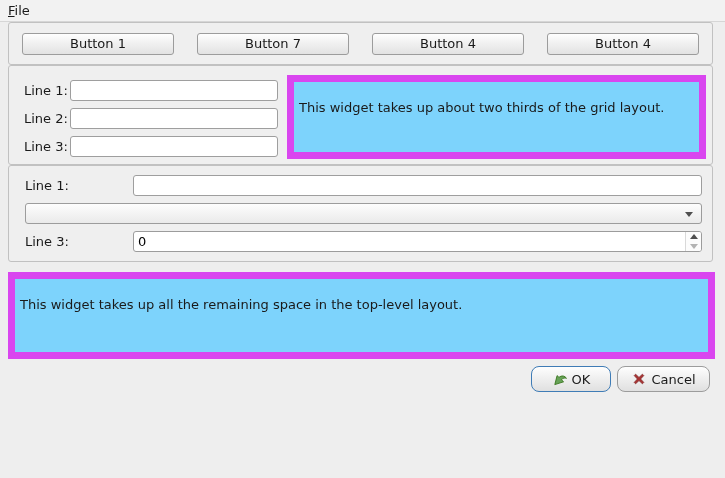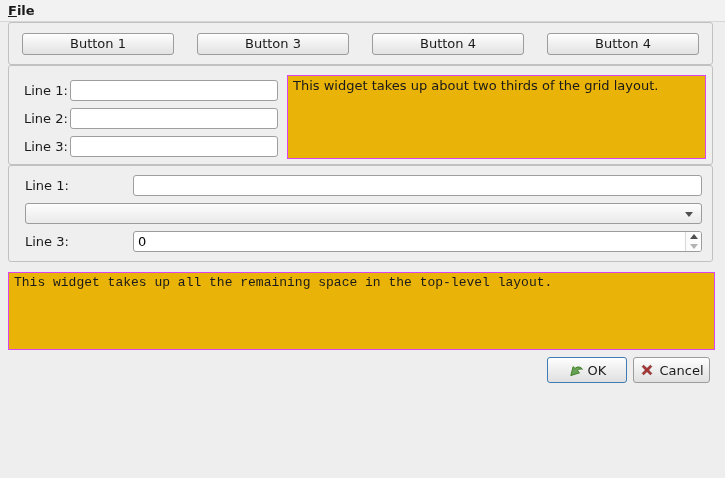--- a/index.html
+++ b/index.html
@@ -12,21 +12,21 @@
     overflow:hidden;
   }
   
   .menubar {
     height:22px;
     background:#f2f2f2;
     border-bottom:1px solid #d6d6d6;
     display:flex;
     align-items:center;
   }
-  .menu-item { padding:1px 10px 2px 8px; cursor:default;font-weight:bold; }
+  .menu-item { padding:1px 10px 2px 8px; cursor:default; }
   .accel { text-decoration:underline; }
 
   
   .group-title { margin:10px 0 3px 10px; height:16px; line-height:16px; }
   .frame {
     border:1px solid #c1c1c1;
     border-radius:3px;
     margin:0 12px 0 8px;
     background:#efefef;
   }
@@ -44,24 +44,24 @@
   .grid-row { display:flex; align-items:center; height:21px; margin-bottom:7px; }
   .grid-row .lbl { width:46px; flex:none; }
   .lineedit {
     height:21px;
     border:1px solid #9e9e9e; border-radius:3px;
     background:#ffffff; padding:0 4px;
     font-family:inherit; font-size:13px; color:#1a1a1a;
   }
   .grid-lineedit { width:208px; }
   .textedit {
-    border:1px solid #d946ef;
-    background:#eab308;
-    font-family:inherit; font-size:13px; color:#1a1a1a;
-    padding:2px 5px; resize:none; overflow:hidden;
+    border:7px solid #d946ef;
+    background:#7dd3fc;
+    font-family:inherit; font-size:13px; color:#1a1a1a;
+    padding:18px 5px; resize:none; overflow:hidden;
   }
   .grid-textedit { flex:1; height:84px; }
 
   
   .fframe { height:97px; padding:9px 10px 0 16px; }
   .form-row { display:flex; align-items:center; height:21px; margin-bottom:7px; }
   .form-row .lbl { width:108px; flex:none; }
   .form-lineedit { flex:1; }
   .combobox {
     flex:1; height:21px;
@@ -98,48 +98,48 @@
     border-left:4px solid transparent; border-right:4px solid transparent;
     border-bottom:5px solid #4f4f4f;
   }
   .tri-down {
     width:0; height:0;
     border-left:4px solid transparent; border-right:4px solid transparent;
     border-top:5px solid #b3b3b3;
   }
 
   
-  .bottom-textedit { display:block; margin:10px 28px 0 8px; width:707px; height:78px;font-family:Liberation Mono, monospace; }
+  .bottom-textedit { display:block; margin:10px 28px 0 8px; width:707px; height:87px; }
 
   
   .buttonbox { display:flex; justify-content:flex-end; gap:6px; margin:7px 15px 0 0; }
   .dlgbtn {
     height:24px;
     display:flex; align-items:center; justify-content:center; gap:4px;
-    border:1px solid #9c9c9c; border-radius:3px;
+    border:1px solid #9c9c9c; border-radius:8px;
     background:linear-gradient(#fefefe,#f0f0f0 45%,#e0e0e0);
     font-family:inherit; font-size:13px; color:#1a1a1a;
     padding:12px 10px; cursor:default;
   }
   .dlgbtn.ok { border-color:#3f7cb6; width:80px; }
-  .dlgbtn.cancel { width:77px; }
+  .dlgbtn.cancel { width:93px; }
   .btn-icon { width:16px; height:16px; flex:none; }
 </style>
 </head>
 <body>
 
 <div class="window">
 
   <div class="menubar">
     <div class="menu-item"><span class="accel">F</span><span>ile</span></div>
   </div>
 
   <div class="frame hframe">
     <button class="pushbtn">Button 1</button>
-    <button class="pushbtn">Button 3</button>
+    <button class="pushbtn">Button 7</button>
     <button class="pushbtn">Button 4</button>
     <button class="pushbtn">Button 4</button>
   </div>
 
   <div class="frame gframe">
     <div class="grid-left">
       <div class="grid-row">
         <span class="lbl">Line 1:</span>
         <input class="lineedit grid-lineedit" value="" style="">
       </div>

